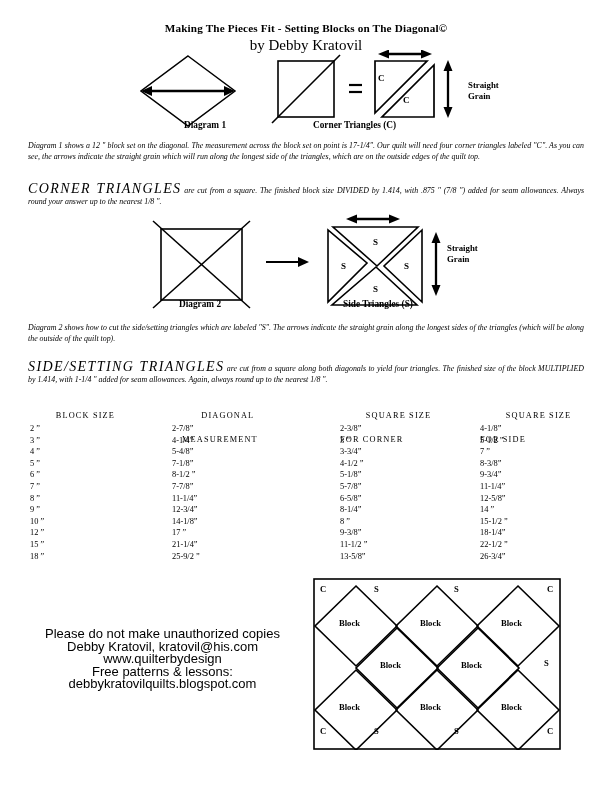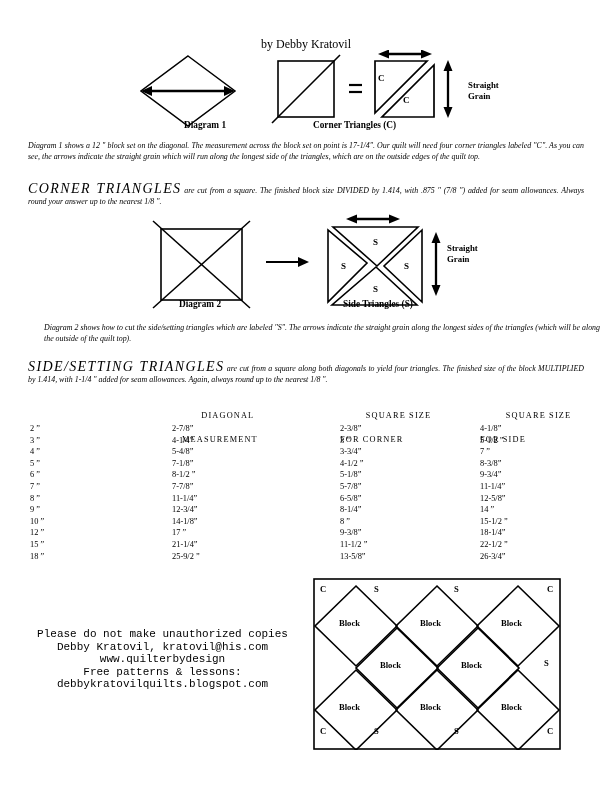--- a/index.html
+++ b/index.html
@@ -28,21 +28,21 @@
     text-align: center;
     font-family: "Liberation Serif", serif;
     font-weight: bold;
     font-size: 11.2px;
     letter-spacing: 0.15px;
   }
   #doc-author {
     position: absolute;
     left: 0; top: 37px; width: 612px;
     text-align: center;
-    font-size: 12px;
+    font-size: 15px;
   }
 
   
   .abs { position: absolute; }
   .cap {
     font-weight: bold;
     font-size: 9.3px;
     font-family: "Liberation Serif", serif;
     white-space: nowrap;
   }
@@ -114,35 +114,36 @@
   .c2 { left: 310px; }
   .c3 { left: 450px; }
   .h1ind { left: 142px; text-align: center; }
 
   
   #credit {
     position: absolute;
     left: 20px; top: 628px;
     width: 285px;
     text-align: center;
-    font-family: Liberation Mono, monospace;
-    font-size: 11px;
+    font-family: Liberation Sans, sans-serif;
+    font-size: 13px;
     line-height: 12.6px;
     color: #000;
   }
 
   
   svg { display: block; }
   .stroke { stroke: #000; fill: none; }
 </style>
 </head>
 <body>
 
 <div class="page">
 
+  <div id="doc-title">Making The Pieces Fit - Setting Blocks on The Diagonal©</div>
   <div id="doc-author">by Debby Kratovil</div>
 
   <div class="abs" style="left:140px; top:52px;">
     <svg width="110" height="78" viewBox="0 0 110 78">
       <polygon class="stroke" points="48,4 95,39 48,74 1,39" stroke-width="1.5"></polygon>
       <g>
         <line x1="5" y1="39" x2="91" y2="39" stroke="#000" stroke-width="2.4"></line>
         <polygon points="1,39 12,34 12,44" fill="#000"></polygon>
         <polygon points="95,39 84,34 84,44" fill="#000"></polygon>
       </g>
@@ -232,26 +233,29 @@
   <div class="abs lbl" style="left:373px; top:237px;">S</div>
   <div class="abs lbl" style="left:341px; top:261px;">S</div>
   <div class="abs lbl" style="left:404px; top:261px;">S</div>
   <div class="abs lbl" style="left:373px; top:284px;">S</div>
   <div class="abs grain" style="left:447px; top:243px;">
     <span>Straight</span><br>
     <span>Grain</span>
   </div>
   <div class="abs cap" style="left:343px; top:299px;">Side Triangles (S)</div>
 
-  <div class="para" style="left:44px; top:322px; width:556px;">Diagram 2 shows how to cut the side/setting triangles which are labeled "S". The arrows indicate the straight grain along the longest sides of the triangles (which will be along the outside of the quilt top).</div>
+  <div class="para" style="left:28px; top:322px; width:556px;">Diagram 2 shows how to cut the side/setting triangles which are labeled "S". The arrows indicate the straight grain along the longest sides of the triangles (which will be along the outside of the quilt top).</div>
 
   <div class="para" style="left:28px; top:361px; width:556px;"><span class="sc">SIDE/SETTING  TRIANGLES</span><span> are cut from a square along both diagonals to yield four triangles. The finished size of the block MULTIPLIED by 1.414, with 1-1/4 " added for seam allowances. Again, always round up to the nearest 1/8 ".</span></div>
 
   <div id="spec-table">
     <div class="thead">
+      <div class="th c0">
+        <span>BLOCK SIZE</span>
+      </div>
       <div class="th h1ind">
         <span>DIAGONAL</span>
         <span class="l2" style="padding-left:10px;">MEASUREMENT</span>
       </div>
       <div class="th c2">
         <span>SQUARE SIZE</span>
         <span class="l2">FOR CORNER</span>
       </div>
       <div class="th c3">
         <span>SQUARE SIZE</span>

